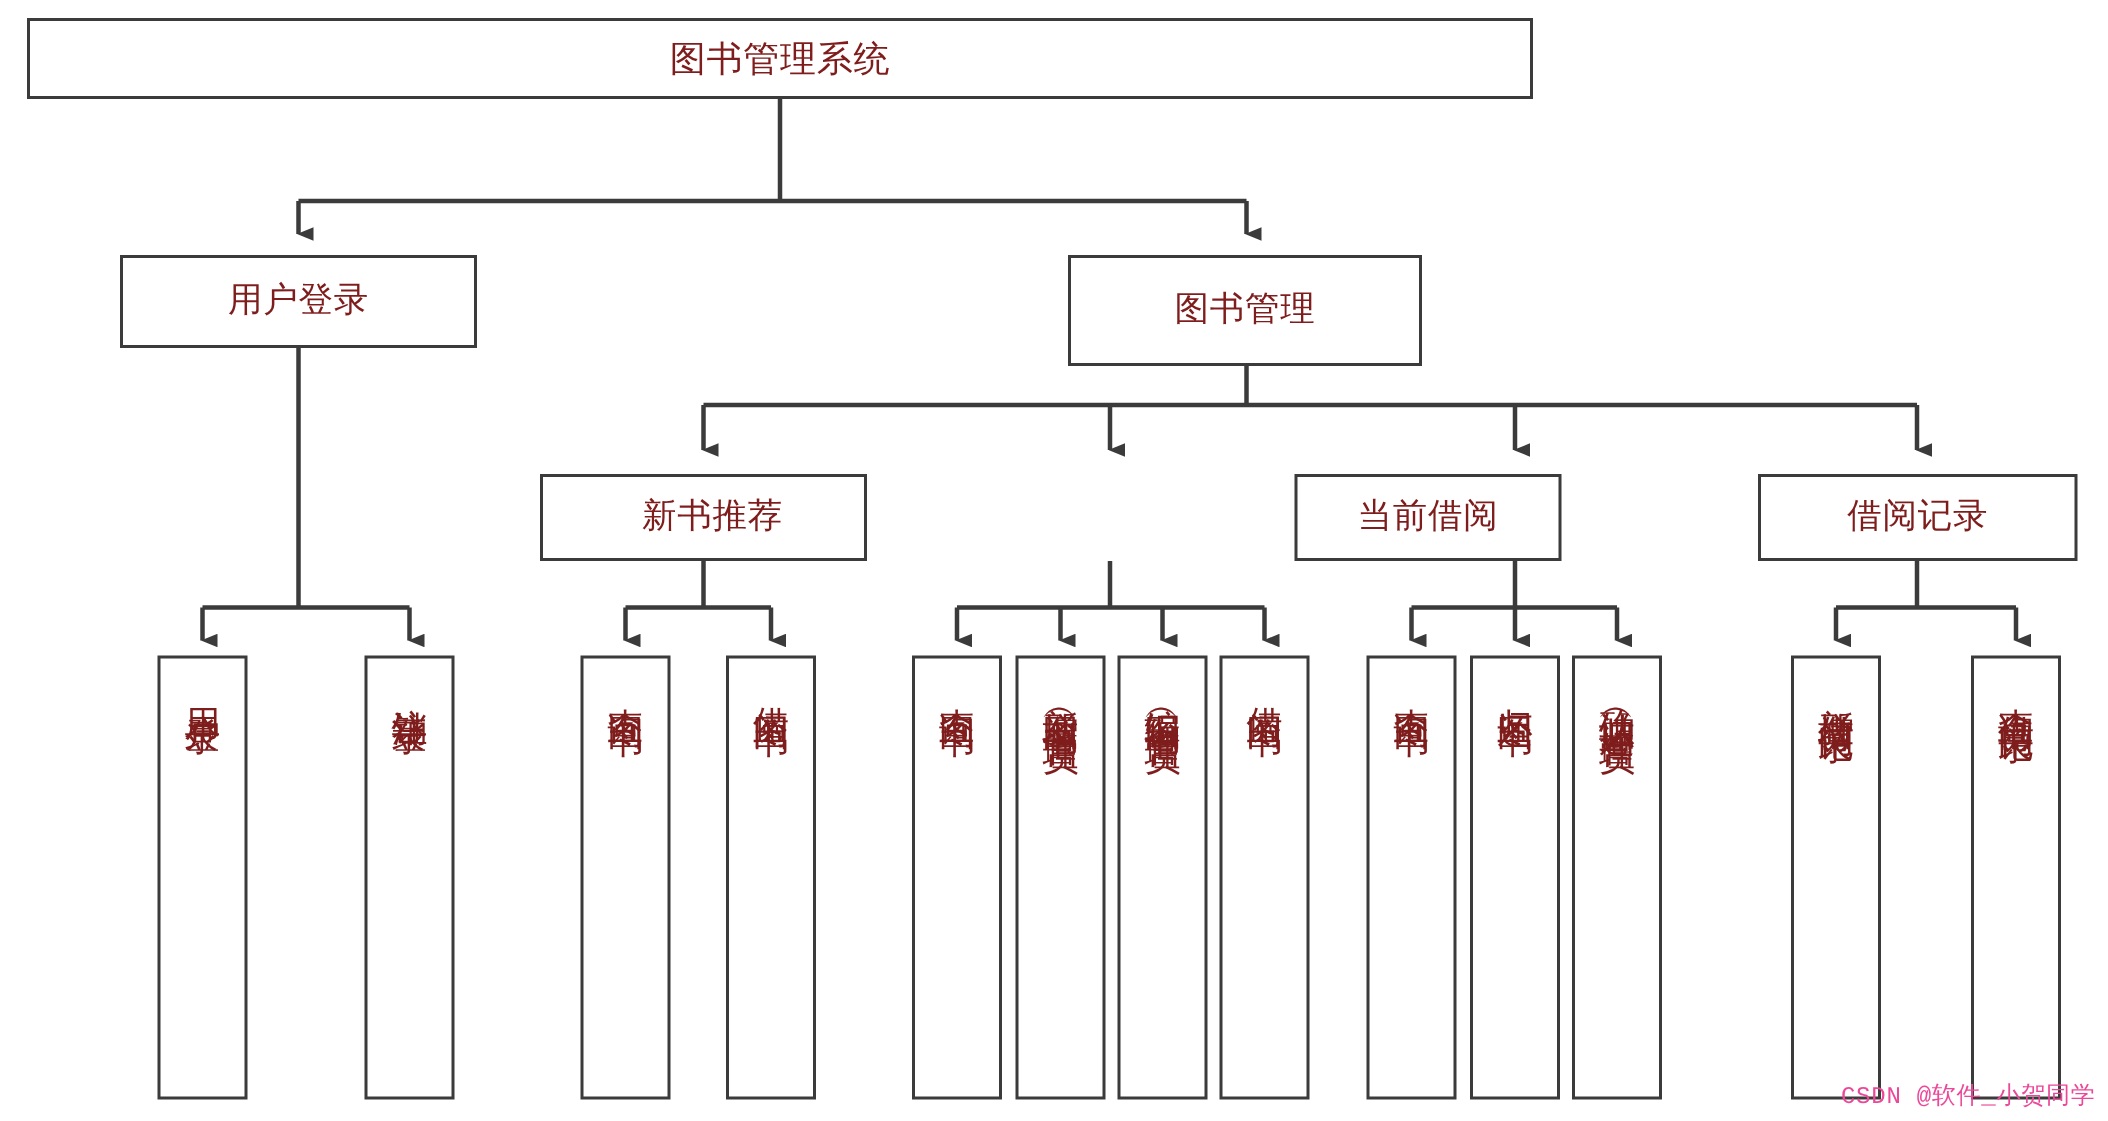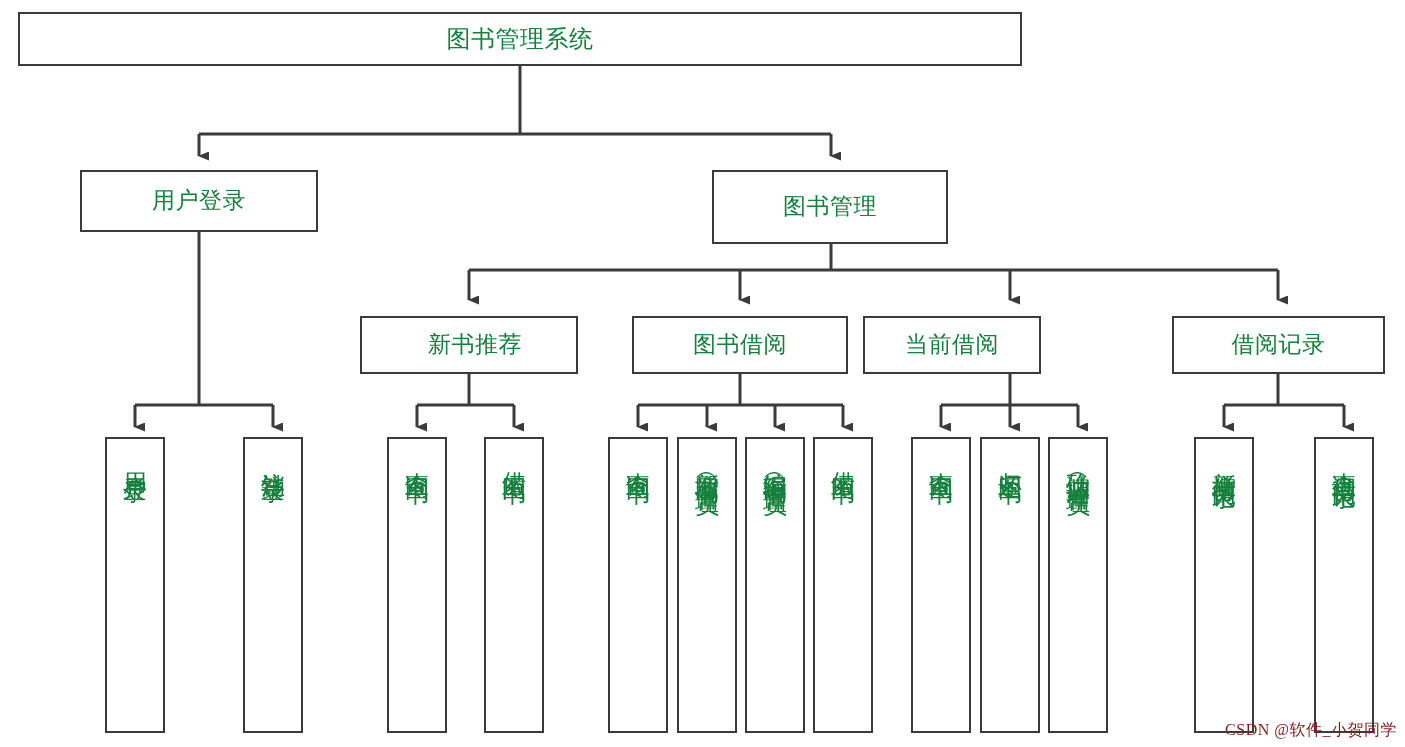--- a/index.html
+++ b/index.html
@@ -27,21 +27,21 @@
     pointer-events: none;
   }
   .node {
     position: absolute;
     box-sizing: border-box;
     border: 2.5px solid #3b3b3b;
     background: #ffffff;
     display: flex;
     align-items: center;
     justify-content: center;
-    color: #15803d;
+    color: #7f1d1d;
     z-index: 2;
   }
   .node .lbl {
     display: block;
     text-align: center;
     line-height: 1.18;
     letter-spacing: 0.5px;
   }
   
   .node.horiz .lbl {
@@ -63,25 +63,25 @@
     font-size: 24px;
     line-height: 1;
     letter-spacing: 3px;
     white-space: nowrap;
   }
   #watermark {
     position: absolute;
     right: 8px;
     bottom: 6px;
     font-size: 16px;
-    color: #7f1d1d;
+    color: #ec4899;
     letter-spacing: 0.5px;
     z-index: 3;
     white-space: nowrap;
-    font-family: Liberation Serif, serif;
+    font-family: Liberation Mono, monospace;
   }
 </style>
 </head>
 <body>
 
 <div id="diagram">
 
   <svg id="edges" viewBox="0 0 1405 747" width="1405" height="747" xmlns="http://www.w3.org/2000/svg">
     <defs>
       <marker id="arrowhead" markerWidth="9" markerHeight="11" refX="4.5" refY="10" orient="auto" markerUnits="userSpaceOnUse">
@@ -142,23 +142,20 @@
   </div>
 
   <div class="node horiz" style="left:712px; top:170px; width:236px; height:74px;">
     <span class="lbl">图书管理</span>
   </div>
 
   <div class="node horiz" style="left:360px; top:316px; width:218px; height:58px;padding-left:12px;">
     <span class="lbl">新书推荐</span>
   </div>
 
-  <div class="node horiz" style="left:632px; top:316px; width:216px; height:58px;">
-    <span class="lbl">图书借阅</span>
-  </div>
 
   <div class="node horiz" style="left:863px; top:316px; width:178px; height:58px;">
     <span class="lbl">当前借阅</span>
   </div>
 
   <div class="node horiz" style="left:1172px; top:316px; width:213px; height:58px;">
     <span class="lbl">借阅记录</span>
   </div>
 
   <div class="node vert" style="left:105px; top:437px; width:60px; height:296px;">

